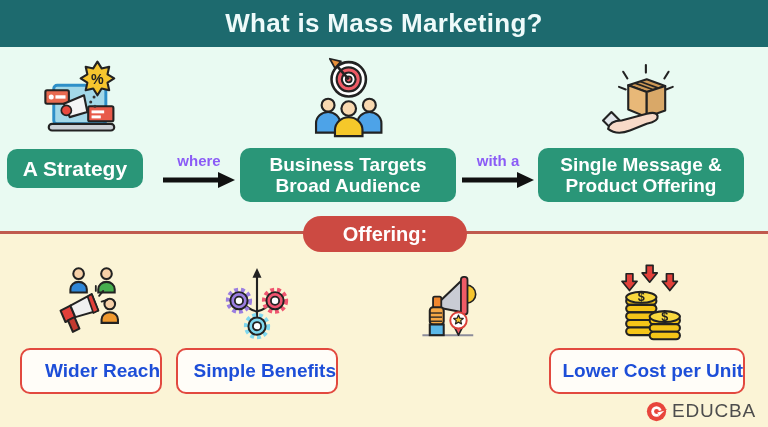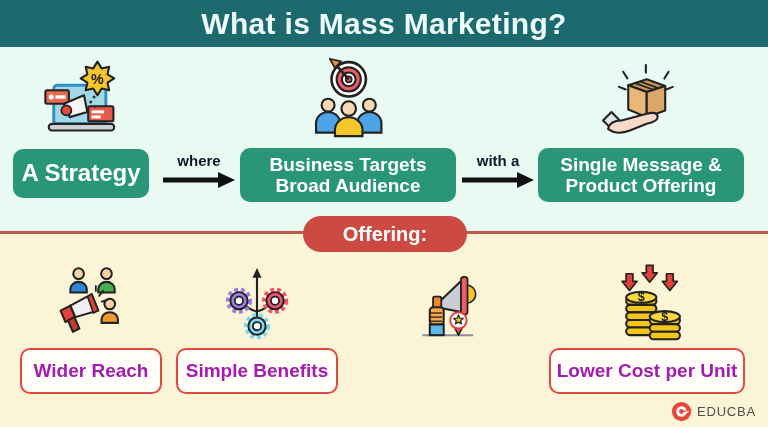--- a/index.html
+++ b/index.html
@@ -6,38 +6,38 @@
   *{box-sizing:border-box;}
   .stage{
     position:relative;width:768px;height:427px;overflow:hidden;
     font-family:"Liberation Sans",sans-serif;background:#e9faf2;
   }
   
   .header{
     position:absolute;left:0;top:0;width:768px;height:47px;
     background:#1d6a6e;display:flex;align-items:center;justify-content:center;
   }
-  .header .title{color:#eefafa;font-size:30px;font-weight:700;letter-spacing:.3px;}
+  .header .title{color:#eefafa;font-size:26px;font-weight:700;letter-spacing:.3px;}
   
   .top-section{position:absolute;left:0;top:47px;width:768px;height:185px;background:#e9faf2;}
   
   .divider{position:absolute;left:0;top:231px;width:768px;height:3px;background:#c05a4e;}
   .bottom-section{position:absolute;left:0;top:234px;width:768px;height:193px;background:#fbf4d6;}
   
   .step-box{
     position:absolute;background:#2a9678;border-radius:10px;color:#fff;
     display:flex;align-items:center;justify-content:center;text-align:center;
     font-weight:700;line-height:1.12;
   }
-  .step-box.one{left:13px;top:149px;width:136px;height:49px;font-size:24px;}
+  .step-box.one{left:7px;top:149px;width:136px;height:39px;font-size:21px;}
   .step-box.two{left:240px;top:148px;width:216px;height:54px;font-size:19px;padding:0 26px;}
   .step-box.three{left:538px;top:148px;width:206px;height:54px;font-size:19px;padding:3px 12px;}
   
   .connector{position:absolute;width:74px;text-align:center;}
-  .connector .lbl{font-size:15px;font-weight:700;color:#0f172a;display:block;margin-bottom:1px;}
+  .connector .lbl{font-size:15px;font-weight:700;color:#8b5cf6;display:block;margin-bottom:1px;}
   .connector.c1{left:162px;top:152px;}
   .connector.c2{left:461px;top:152px;}
   
   .icon{position:absolute;}
   .icon svg{display:block;width:100%;height:100%;}
   .i-flow1{left:42px;top:60px;width:84px;height:84px;}
   .i-flow2{left:304px;top:57px;width:86px;height:86px;}
   .i-flow3{left:598px;top:60px;width:84px;height:84px;}
   .i-ben1{left:54px;top:263px;width:82px;height:82px;}
   .i-ben2{left:216px;top:263px;width:82px;height:82px;}
@@ -45,32 +45,32 @@
   .i-ben4{left:606px;top:262px;width:84px;height:84px;}
   
   .benefits-pill{
     position:absolute;left:303px;top:216px;width:164px;height:36px;border-radius:18px;
     background:#cc4a42;display:flex;align-items:center;justify-content:center;z-index:3;
   }
   .benefits-pill span{color:#fff;font-size:20px;font-weight:700;}
   
   .benefit-box{
     position:absolute;top:348px;height:46px;background:#fffdf8;border:2.5px solid #e2493f;
-    border-radius:10px;display:flex;align-items:center;justify-content:center;
-    font-size:19px;font-weight:700;color:#a21caf;white-space:nowrap;
+    border-radius:10px;display:flex;align-items:center;justify-content:flex-end;
+    font-size:19px;font-weight:700;color:#1d4ed8;white-space:nowrap;
   }
   .bb1{left:20px;width:142px;}
   .bb2{left:176px;width:162px;}
   .bb3{left:358px;width:176px;}
   .bb4{left:549px;width:196px;}
   
   .brand{
     position:absolute;right:12px;bottom:5px;display:flex;align-items:center;gap:5px;
   }
-  .brand .brand-text{font-size:13px;letter-spacing:.8px;color:#4d4d4d;font-weight:500;}
+  .brand .brand-text{font-size:19px;letter-spacing:.8px;color:#4d4d4d;font-weight:500;}
 </style>
 </head>
 <body>
 
 <div class="stage">
 
   <div class="header">
     <span class="title">What is Mass Marketing?</span>
   </div>
 

